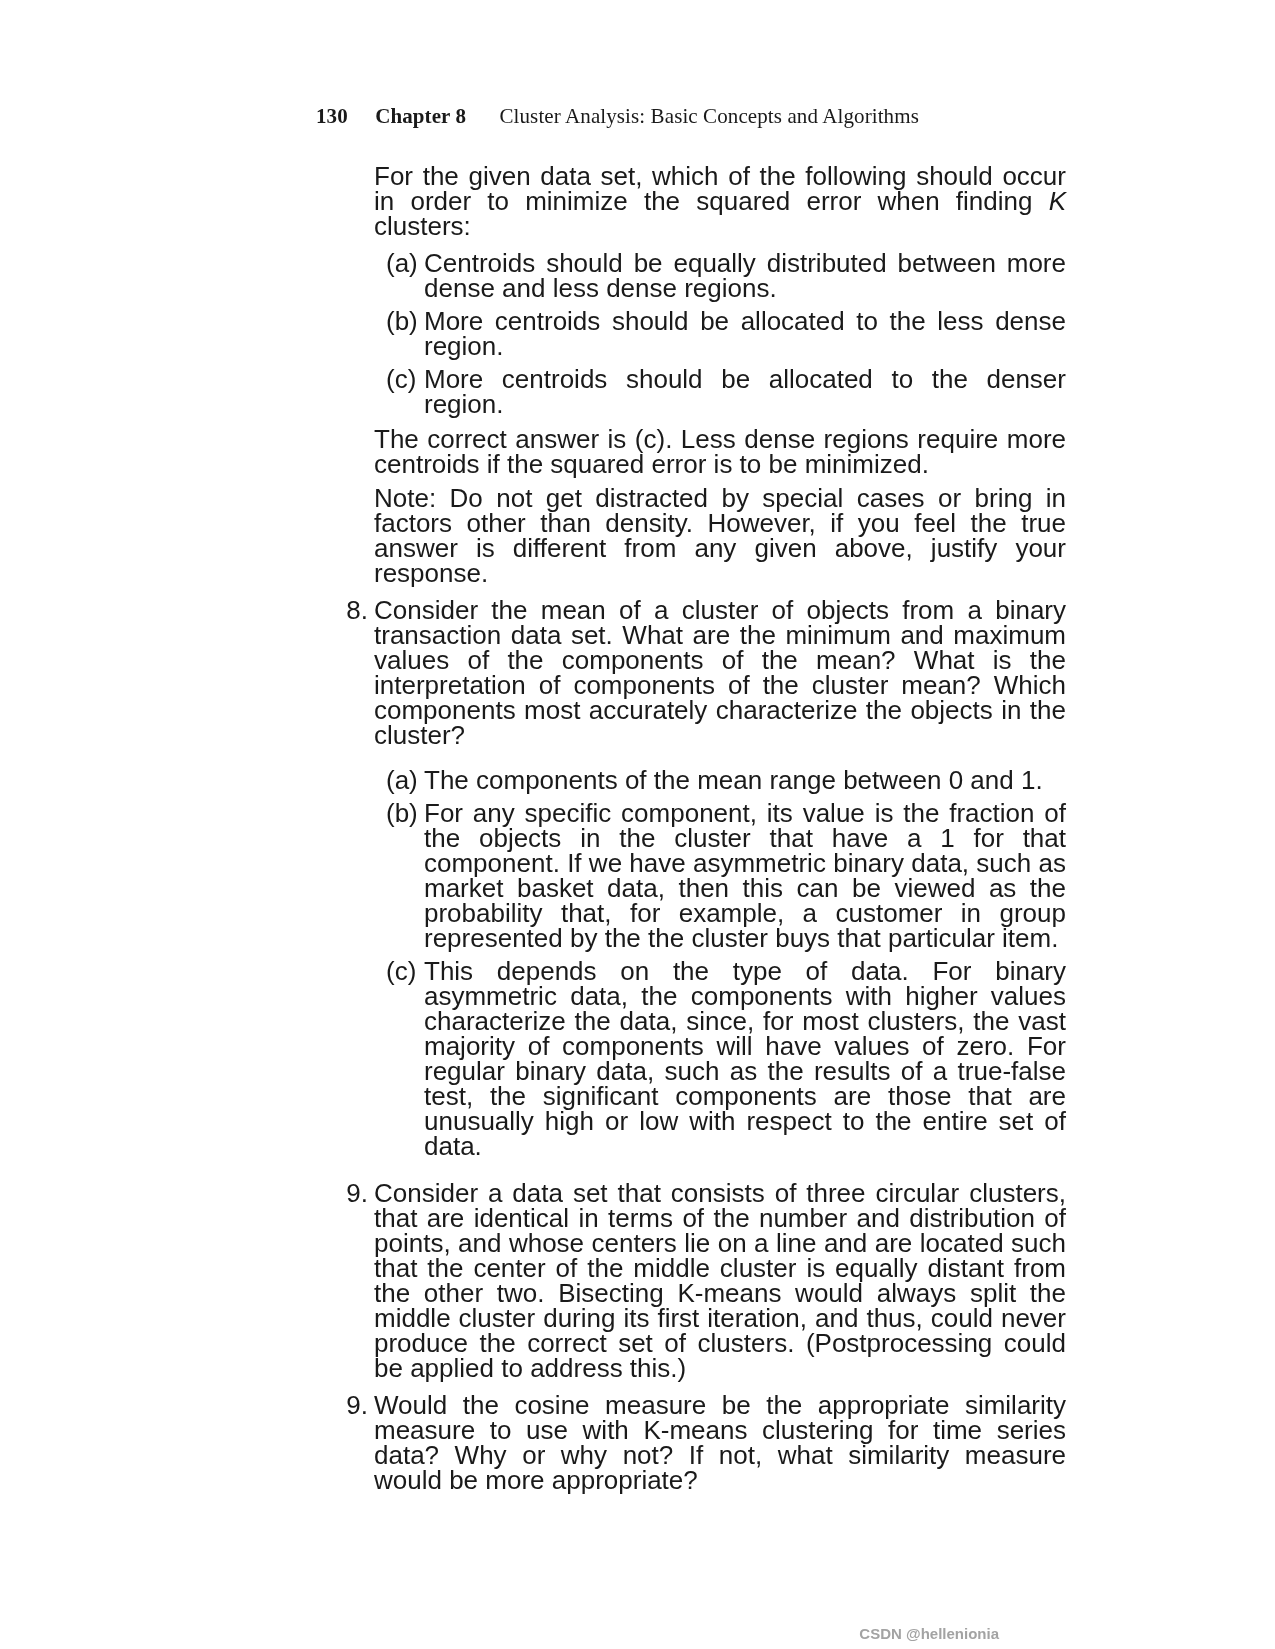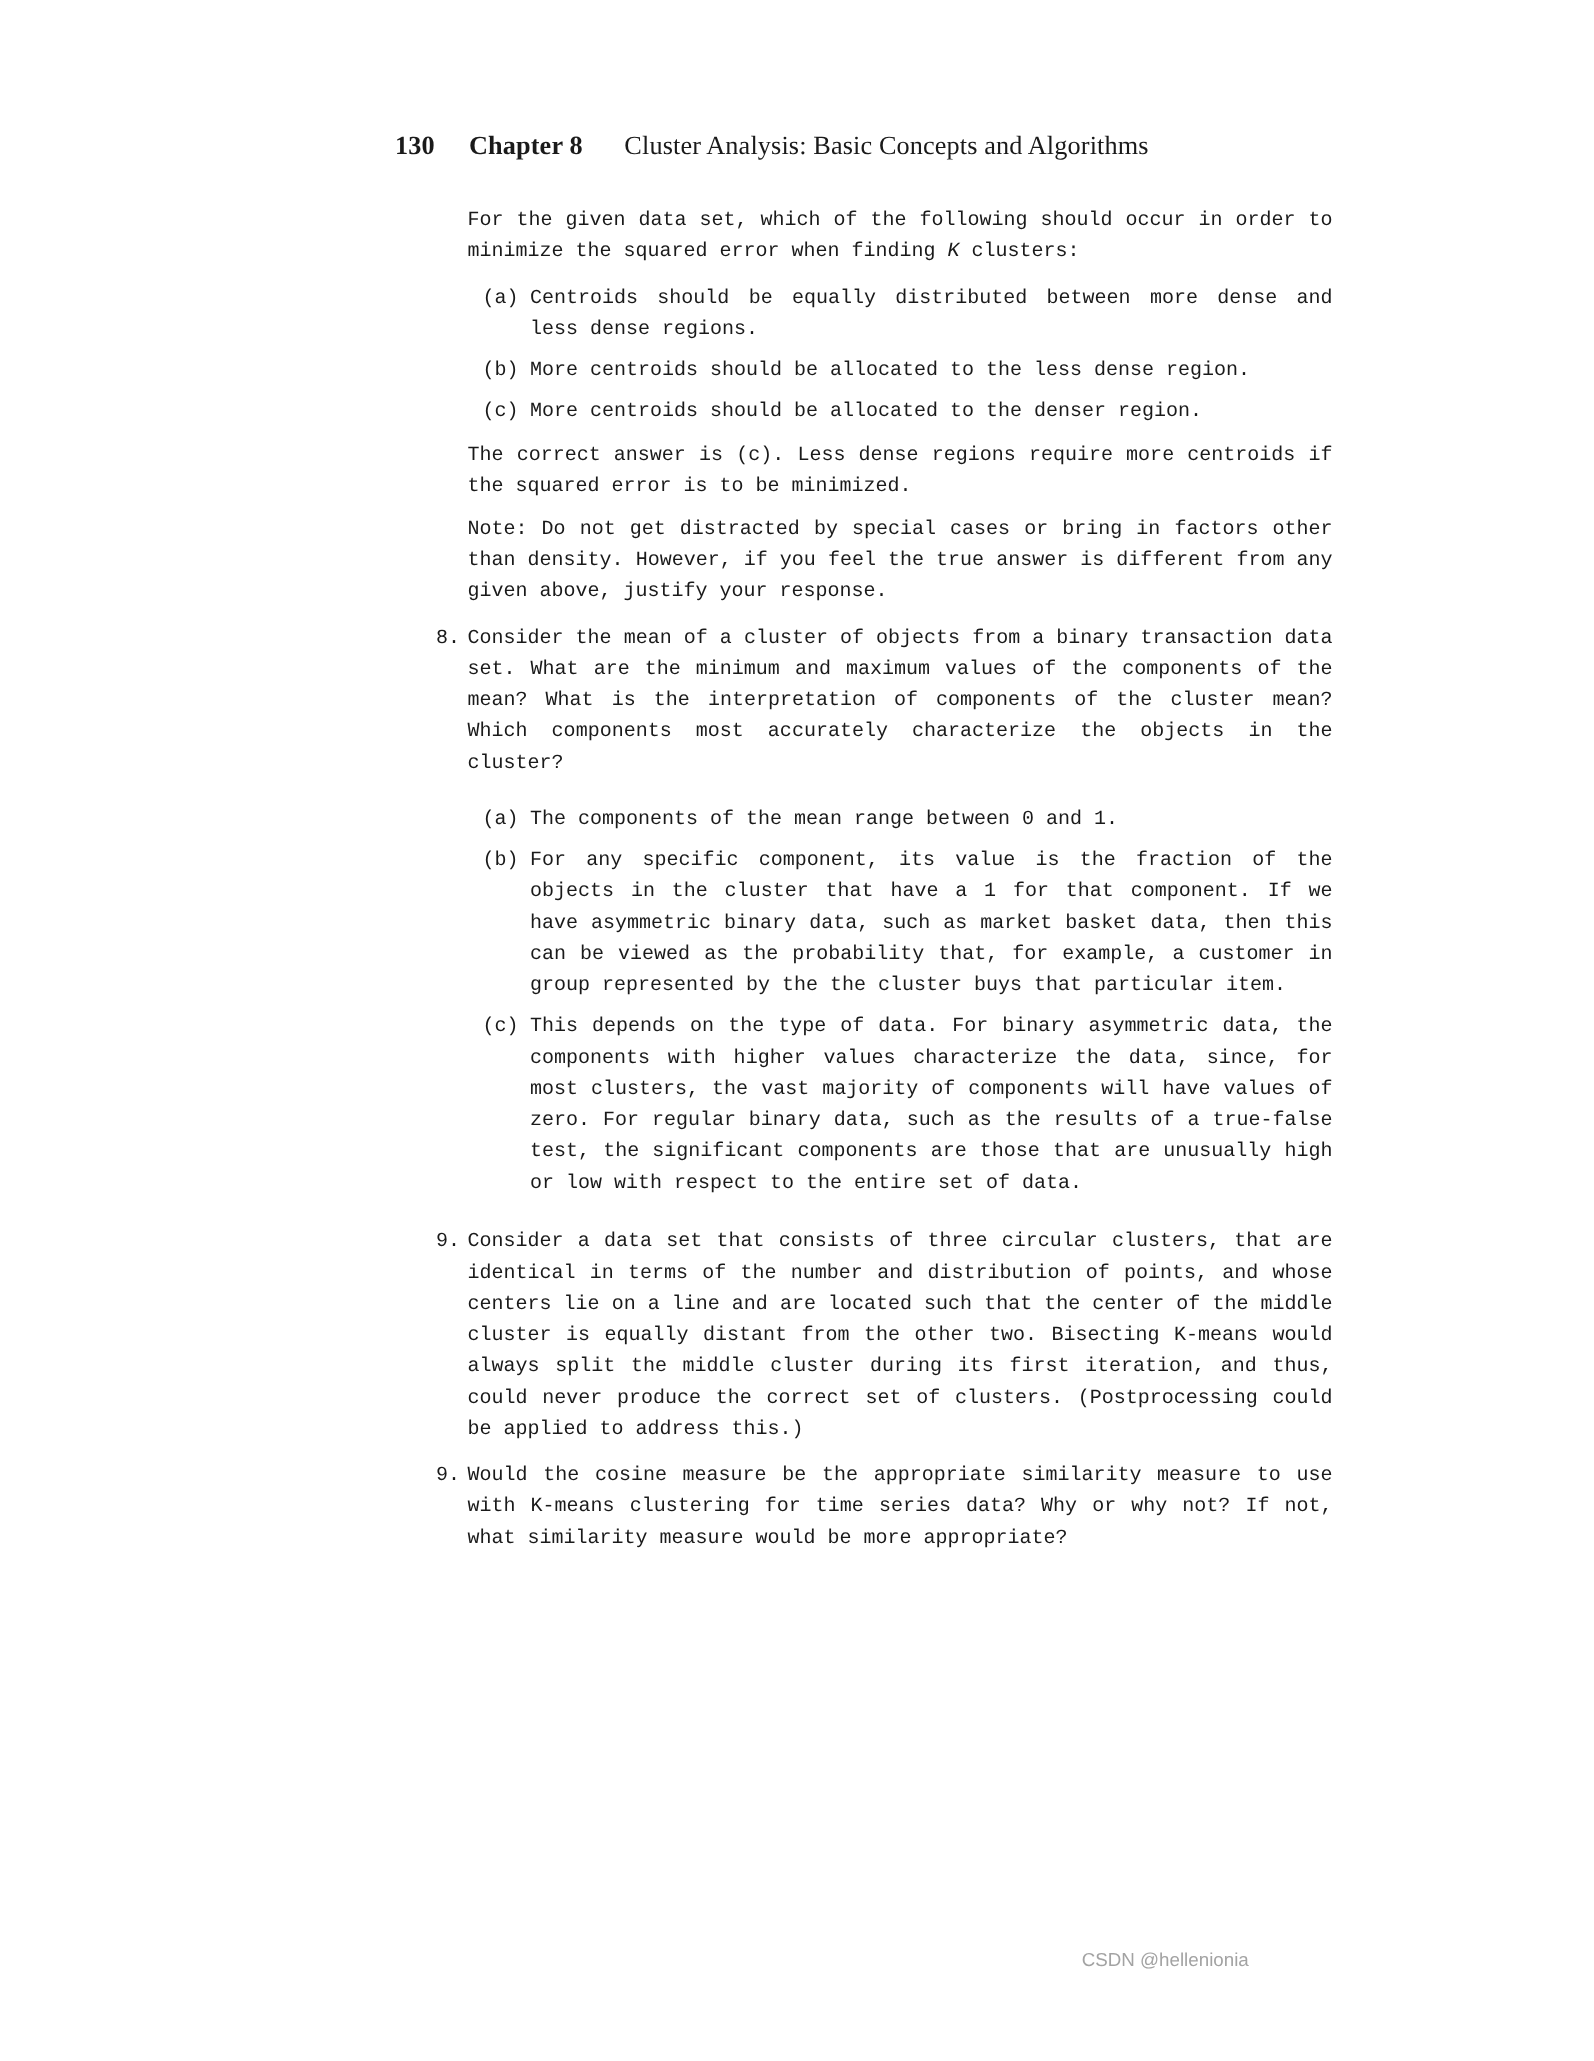--- a/index.html
+++ b/index.html
@@ -12,34 +12,34 @@
     .header {
       position: absolute; left: 316px; top: 104px;
       font-size: 21px; white-space: nowrap; letter-spacing: 0.1px;
       font-family: "Liberation Serif", serif;
     }
     .header .pnum { font-weight: bold; }
     .header .chap { font-weight: bold; margin-left: 22px; }
     .header .title { margin-left: 28px; }
     .body {
       position: absolute; left: 374px; top: 164px; width: 692px;
-      font-family: Liberation Mono, monospace;
-      font-size: 16px; line-height: 25px;
+      font-family: Liberation Sans, sans-serif;
+      font-size: 26px; line-height: 25px;
       text-align: justify;
     }
     p { margin: 0 0 9px 0; }
     .sublist { margin: 12px 0 10px 0; padding: 0; list-style: none; }
     .sublist li { position: relative; padding-left: 50px; margin-bottom: 8px; }
     .sublist li .lbl { position: absolute; left: 12px; top: 0; }
     .q { position: relative; margin-top: 12px; }
     .q .qnum { position: absolute; left: -60px; width: 54px; text-align: right; top: 0; }
     .watermark {
-      position: absolute; right: 12px; top: 1560px;
+      position: absolute; right: 12px; top: 1625px;
       font-family: "Liberation Sans", "DejaVu Sans", sans-serif;
-      font-size: 15px; color: #a3a3a3;
+      font-size: 15px; color: #a3a3a3; font-weight: bold;
     }
     .italic { font-style: italic; }
   </style>
 </head>
 <body>
 
 <div class="page">
 
   <div class="header">
     <span class="pnum">130</span>

